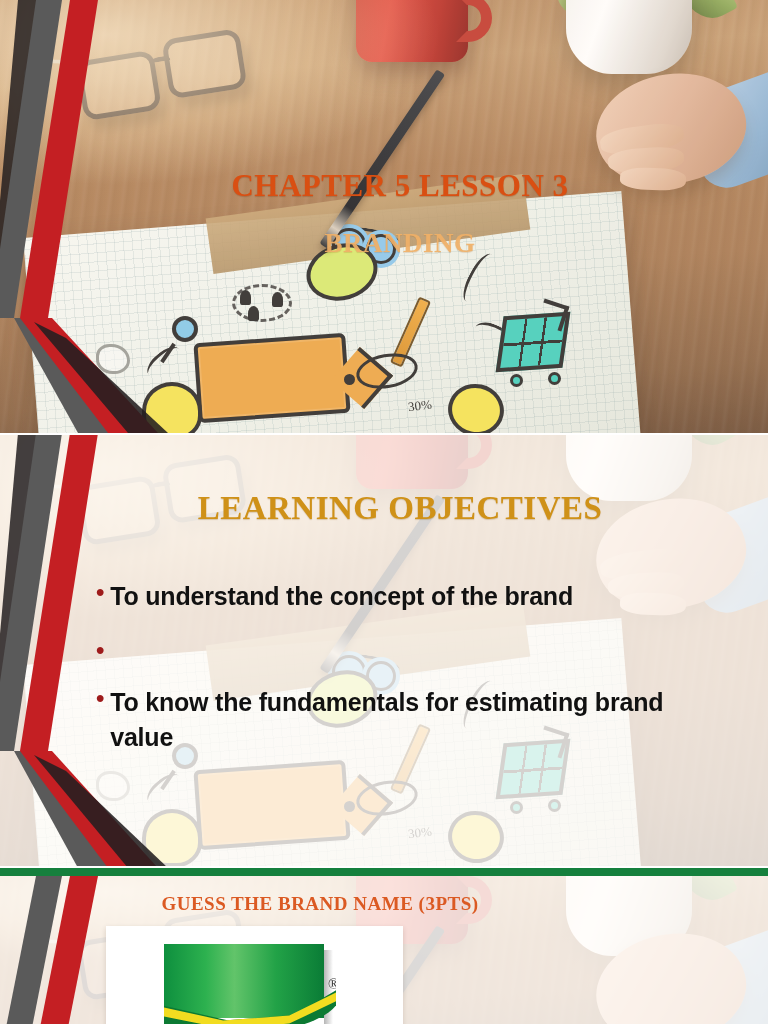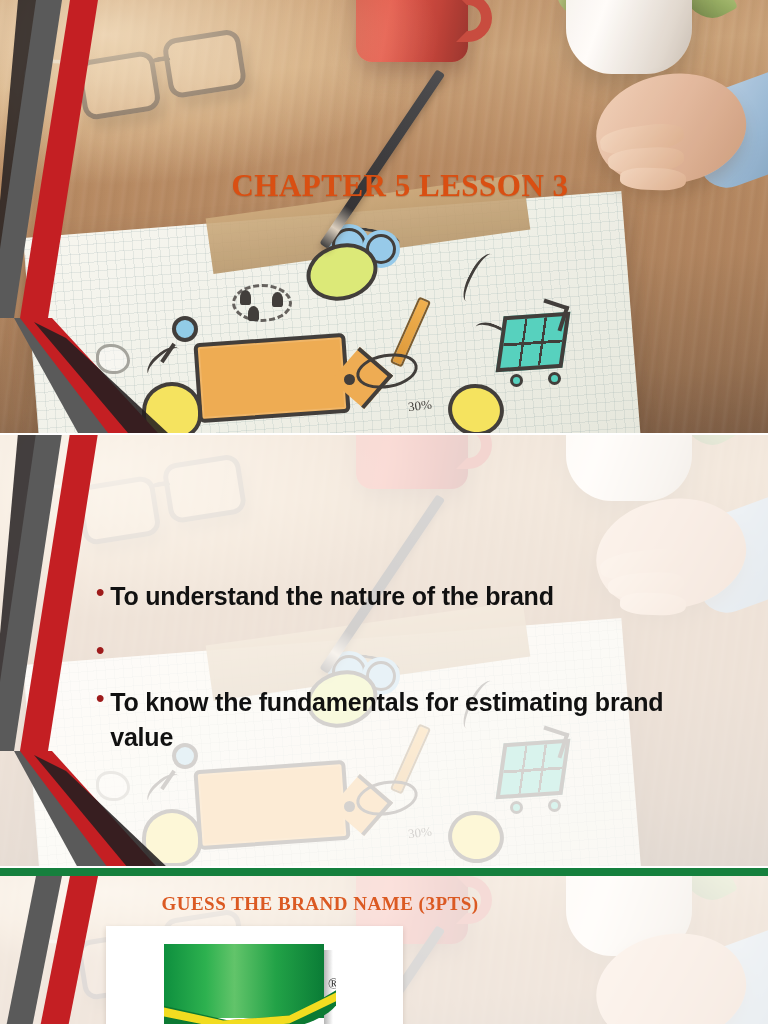--- a/index.html
+++ b/index.html
@@ -561,20 +561,21 @@
       <polygon points="18,0 44,0 -6,316 -6,268" fill="#231f20" opacity="0.85"></polygon>
       <polygon points="36,0 62,0 14,318 -10,318" fill="#5a5a5a"></polygon>
       <polygon points="14,318 40,318 126,433 78,433" fill="#5a5a5a"></polygon>
       <polygon points="70,0 98,0 48,318 20,318" fill="#c41f23"></polygon>
       <polygon points="20,318 52,318 158,433 108,433" fill="#c41f23"></polygon>
       <polygon points="34,322 66,338 168,433 128,433" fill="#231f20" opacity="0.88"></polygon>
     </svg>
 
     <div class="txt-layer">
       <div class="slide-title" id="s1-title">CHAPTER 5 LESSON 3</div>
+      <div class="slide-title" id="s1-subtitle">BRANDING</div>
     </div>
   </section>
 
   <section class="slide" id="slide-2">
 
     <div class="photo">
       <div class="wood"></div>
 
       <div class="mug" style="top:-40px"></div>
       <div class="mug-handle" style="top:-12px"></div>
@@ -631,25 +632,26 @@
     <svg class="chevron" viewBox="0 0 320 435" preserveAspectRatio="none">
       <polygon points="18,0 44,0 -6,316 -6,268" fill="#231f20" opacity="0.85"></polygon>
       <polygon points="36,0 62,0 14,318 -10,318" fill="#5a5a5a"></polygon>
       <polygon points="14,318 40,318 126,435 78,435" fill="#5a5a5a"></polygon>
       <polygon points="70,0 98,0 48,318 20,318" fill="#c41f23"></polygon>
       <polygon points="20,318 52,318 158,435 108,435" fill="#c41f23"></polygon>
       <polygon points="34,322 66,338 168,435 128,435" fill="#231f20" opacity="0.88"></polygon>
     </svg>
 
     <div class="txt-layer">
+      <div class="slide-title" id="s2-title">LEARNING OBJECTIVES</div>
 
       <ul class="bullets" style="list-style:none">
         <li class="bullet">
           <span class="dot">•</span>
-          <span class="btxt">To understand the nature of the brand</span>
+          <span class="btxt">To understand the concept of the brand</span>
         </li>
         <li class="bullet">
           <span class="dot">•</span>
         </li>
         <li class="bullet">
           <span class="dot">•</span>
           <span class="btxt">To know the fundamentals for estimating brand value</span>
         </li>
       </ul>
     </div>

